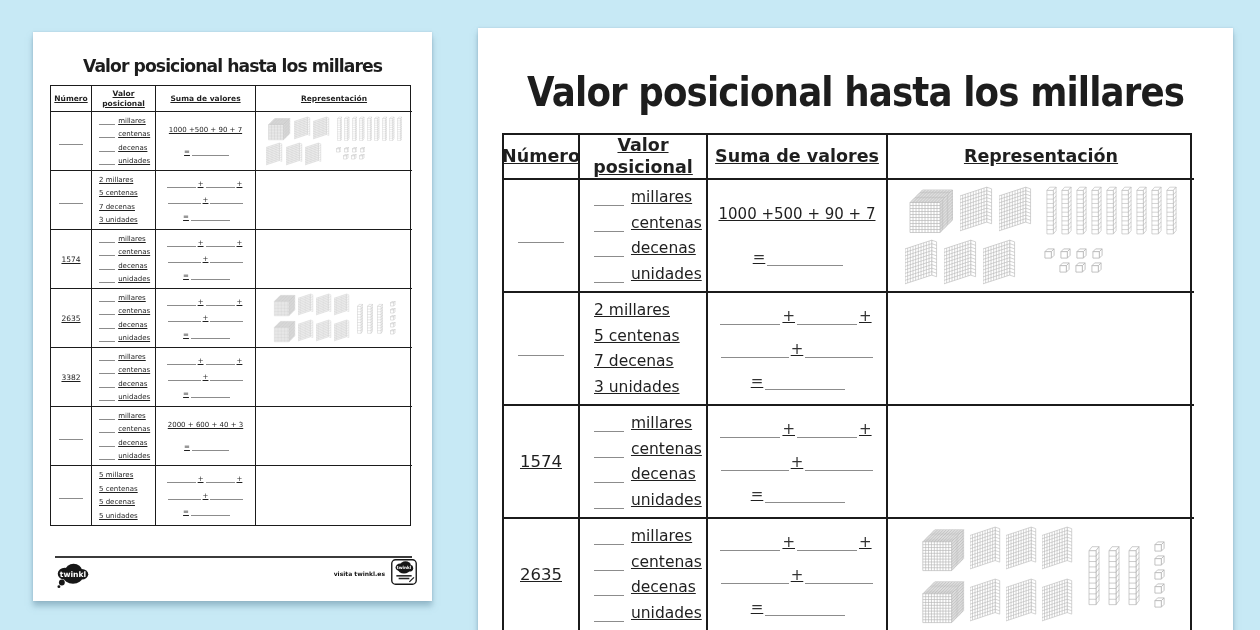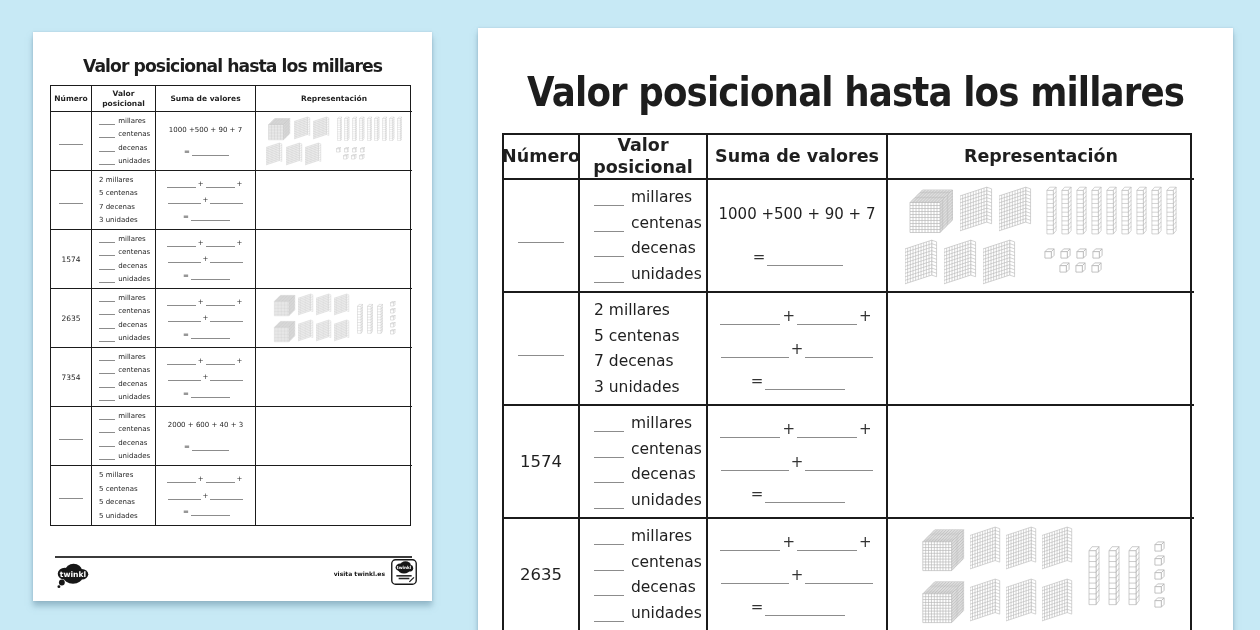--- a/index.html
+++ b/index.html
@@ -11,21 +11,21 @@
   body{width:1260px;height:630px;overflow:hidden;position:relative;
        background:var(--bg);font-family:"DejaVu Sans",sans-serif;color:var(--ink);}
   .page{position:absolute;background:var(--page);box-shadow:0 5px 6px rgba(105,145,165,.55),0 0 2px rgba(120,150,170,.35);}
   .page-small{left:33px;top:32px;width:399px;height:569px;}
   .page-large{left:478px;top:28px;width:755px;height:990px;}
 
   .title{text-align:center;font-weight:bold;color:#1d1d1d;letter-spacing:-1px;white-space:nowrap;}
   .page-small .title{margin-top:23px;font-size:18.5px;transform:scaleX(.93);}
   .page-large .title{margin-top:40px;font-size:41px;transform:scaleX(.87);}
 
-  .tbl{display:grid;background:var(--page);}
+  .tbl{display:grid;background:var(--page);text-decoration:underline;}
   .tbl-sm{margin:9px 0 0 17px;width:361px;grid-template-columns:41px 64px 100px 156px;border:1px solid var(--border);}
   .tbl-lg{margin:17px 0 0 24px;width:690px;grid-template-columns:76px 128px 180px 306px;border:2px solid var(--border);}
 
   .c{display:flex;overflow:hidden;}
   .tbl-sm .c{border-right:1px solid var(--border);border-bottom:1px solid var(--border);}
   .tbl-lg .c{border-right:2px solid var(--border);border-bottom:2px solid var(--border);}
   .c.lc{border-right:none;}
   .c.lr{border-bottom:none;}
 
   .hc{align-items:center;justify-content:center;text-align:center;font-weight:bold;padding:0 4px;}
@@ -1172,21 +1172,21 @@
     <g stroke="#b7b7b7" stroke-width="0.9" fill="none" stroke-linejoin="round">
     <polygon points="1,4 4,1 11,1 8,4" fill="#fff"></polygon>
                 <polygon points="8,4 11,1 11,8 8,11" fill="#fff"></polygon>
     <rect x="1" y="4" width="7" height="7" fill="#fff"></rect>
               </g>
             </svg>
           </div>
         </div>
       </div>
       <div class="c num-c" style="height:59px">
-        <span>7354</span>
+        <span>3382</span>
       </div>
       <div class="c val-c" style="height:59px">
         <div class="vline">
           <span class="bl val-blank" style="width:16px"></span>
           <span>millares</span>
         </div>
         <div class="vline">
           <span class="bl val-blank" style="width:16px"></span>
           <span>centenas</span>
         </div>

